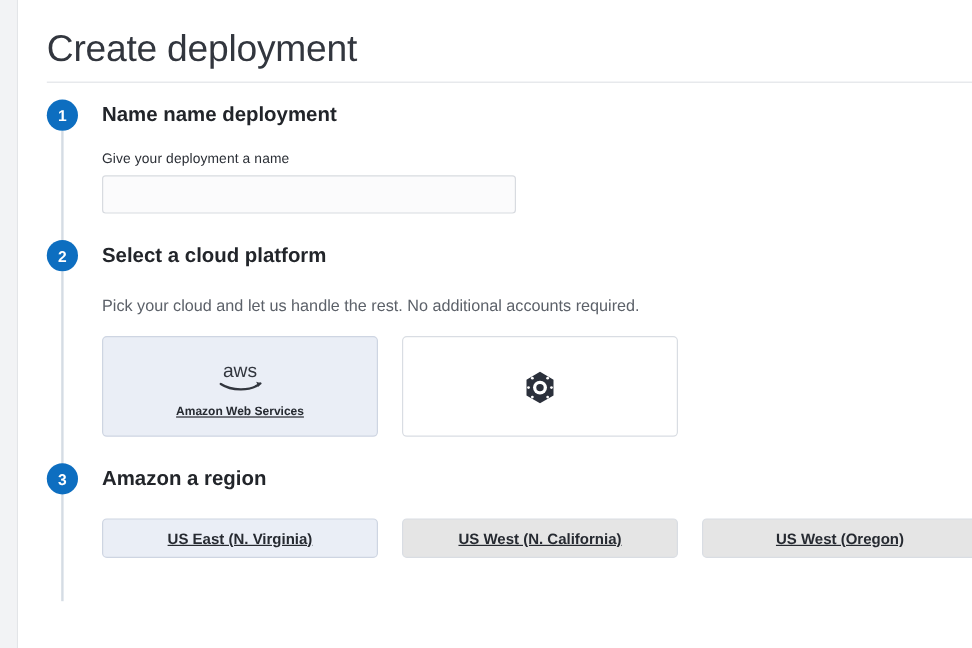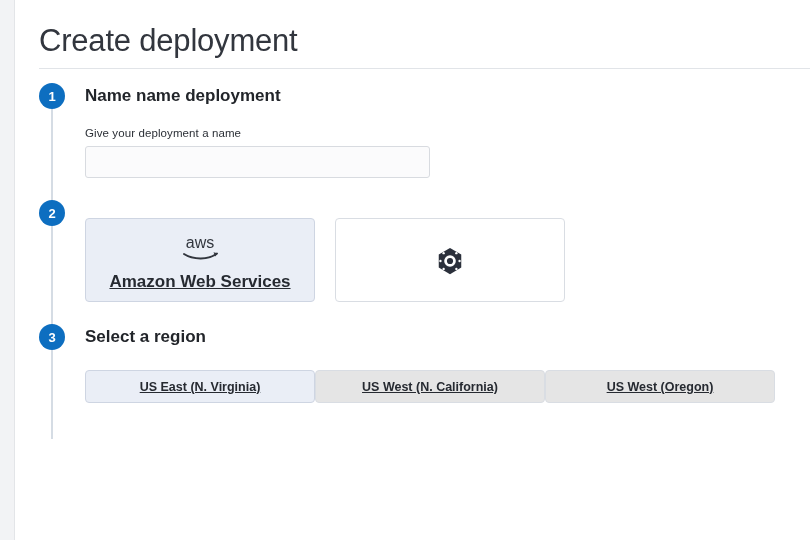--- a/index.html
+++ b/index.html
@@ -161,32 +161,33 @@
     background: #eaeef6;
     border-color: #ced5e2;
   }
   .cloud-logo {
     height: 34px;
     display: flex;
     align-items: center;
     justify-content: center;
   }
   .cloud-name {
-    font-size: 17px;
+    font-size: 10px;
     font-weight: 700;
     color: #262a31;
     margin-top: 7px;
   }
   .cloud-card.selected .cloud-name {
     text-decoration: underline;
   }
 
   
   .region-row {
     display: flex;
+    gap: 20px;
     margin-top: 18px;
   }
   .region-btn {
     width: 230px;
     height: 33px;
     flex: 0 0 230px;
     box-sizing: border-box;
     border: 1px solid #d9dde3;
     border-radius: 4px;
     background: #e5e5e5;
@@ -225,21 +226,23 @@
           <h2 class="step-title">Name name deployment</h2>
           <div class="step-body">
             <div class="field-label">Give your deployment a name</div>
             <input class="text-input" type="text" value="" style="">
           </div>
         </div>
 
         <div class="step">
           <div class="step-badge">2</div>
           <div class="step-rail"></div>
+          <h2 class="step-title">Select a cloud platform</h2>
           <div class="step-body">
+            <p class="step-desc">Pick your cloud and let us handle the rest. No additional accounts required.</p>
             <div class="card-row">
 
               <div class="cloud-card selected">
                 <div class="cloud-logo">
                   <svg width="44" height="30" viewBox="0 0 44 30" aria-hidden="true">
                     <text x="22" y="15" text-anchor="middle" font-family="Liberation Sans, sans-serif" font-size="16" fill="#32363e">aws</text>
                     <path d="M6 21 C15 27, 31 27, 39 20.5" stroke="#32363e" stroke-width="1.9" fill="none" stroke-linecap="round"></path>
                     <path d="M35.5 19.2 L39.5 20.3 L37.4 23.6 Z" fill="#32363e"></path>
                   </svg>
                 </div>
@@ -262,21 +265,21 @@
                 </div>
               </div>
 
             </div>
           </div>
         </div>
 
         <div class="step">
           <div class="step-badge">3</div>
           <div class="step-rail"></div>
-          <h2 class="step-title">Select a region</h2>
+          <h2 class="step-title">Amazon a region</h2>
           <div class="step-body">
             <div class="region-row">
               <button class="region-btn selected">US East (N. Virginia)</button>
               <button class="region-btn">US West (N. California)</button>
               <button class="region-btn">US West (Oregon)</button>
             </div>
           </div>
         </div>
 
       </div>

